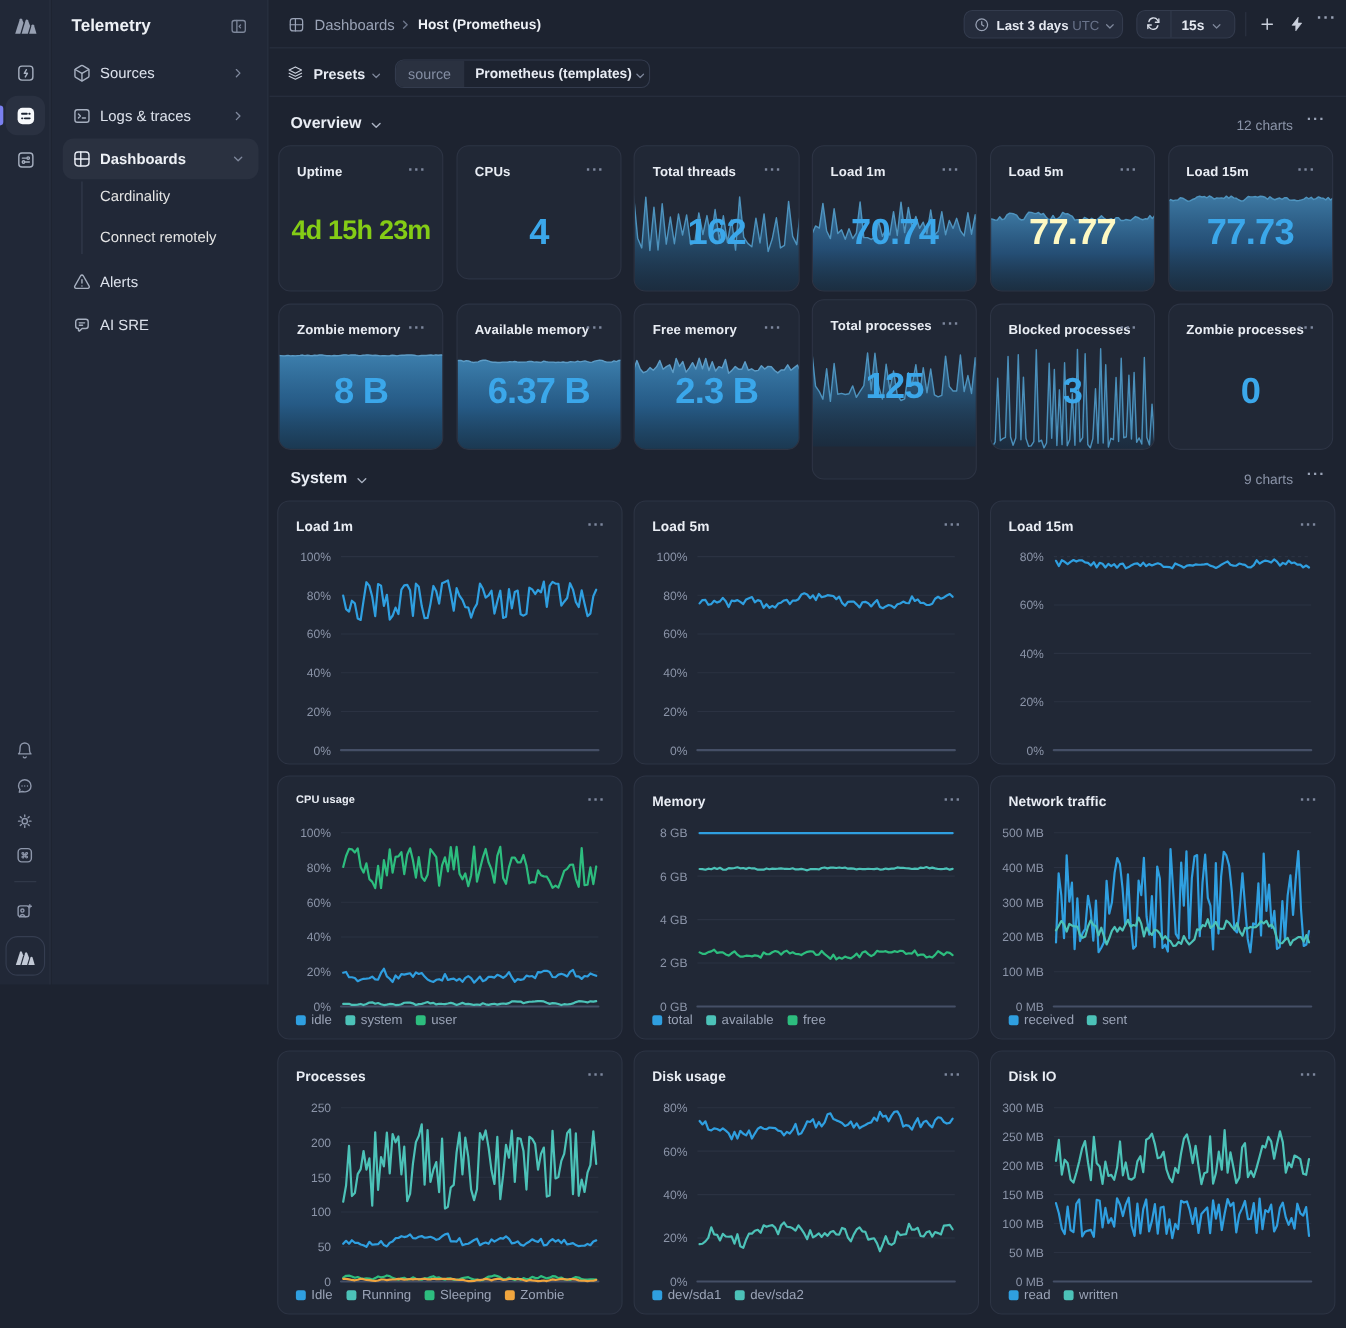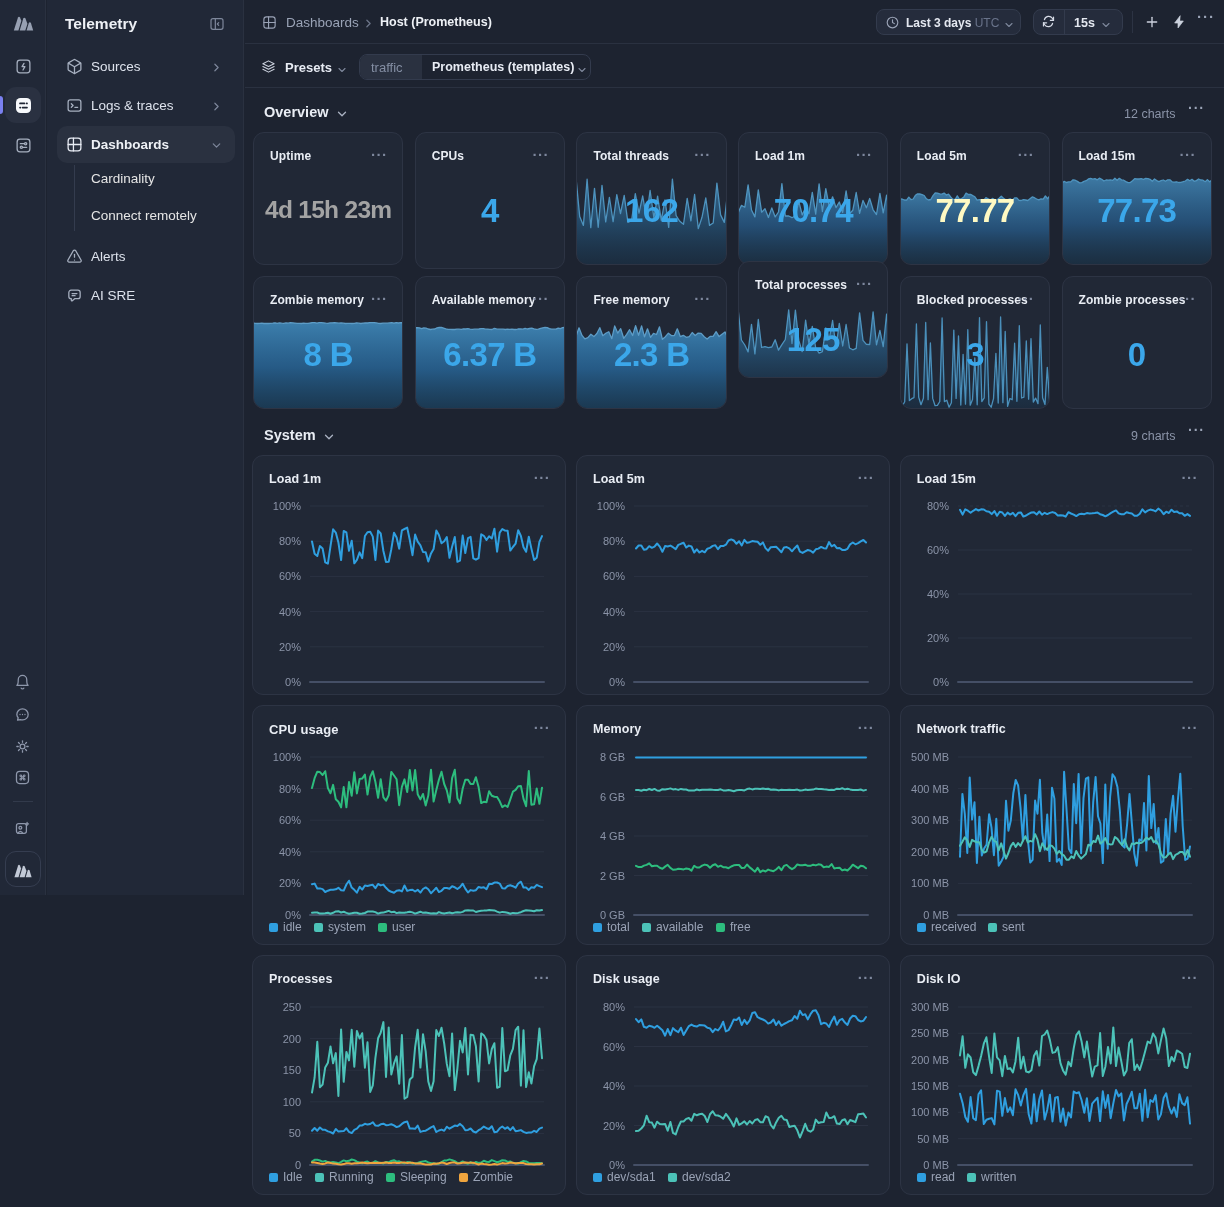--- a/index.html
+++ b/index.html
@@ -169,37 +169,37 @@
       <path d="M3 12l9 4.5 9-4.5"></path>
       <path d="M3 16.5 12 21l9-4.5"></path>
     </svg></div>
 <div class="abs" style="left:285px;top:60px;font-size:13px;font-weight:700;color:#e8ecf4">Presets</div>
 <div class="abs" style="left:336px;top:62px"><svg width="12" height="12" viewBox="0 0 24 24" fill="none" stroke="#7e879b" stroke-width="2.2" stroke-linecap="round" stroke-linejoin="round">
       <path d="M6 9l6 6 6-6"></path>
     </svg></div>
 <div class="abs" style="left:359px;top:54px;width:232px;height:26px;background:#1d2330;border:1px solid #333b4d;border-radius:8px;overflow:hidden">
     <div style="position:absolute;left:0;top:0;width:62px;height:26px;background:#2a3140"></div>
   </div>
-<div class="abs" style="left:371px;top:60px;font-size:13px;color:#848ea3">traffic</div>
+<div class="abs" style="left:371px;top:60px;font-size:13px;color:#848ea3">source</div>
 <div class="abs" style="left:432px;top:60px;font-size:12.5px;font-weight:700;color:#e8ecf4">Prometheus (templates)</div>
 <div class="abs" style="left:576px;top:62px"><svg width="12" height="12" viewBox="0 0 24 24" fill="none" stroke="#7e879b" stroke-width="2.2" stroke-linecap="round" stroke-linejoin="round">
       <path d="M6 9l6 6 6-6"></path>
     </svg></div>
 <div class="sechead" style="left:264px;top:104px">Overview</div>
 <div class="abs" style="left:335px;top:107px"><svg width="14" height="14" viewBox="0 0 24 24" fill="none" stroke="#aab2c2" stroke-width="2.2" stroke-linecap="round" stroke-linejoin="round">
       <path d="M6 9l6 6 6-6"></path>
     </svg></div>
 <div class="ncharts" style="left:1124px;top:107px">12 charts</div>
 <div class="abs" style="left:1188px;top:100px;color:#9aa3b6;font-size:14px;font-weight:700;letter-spacing:1px">···</div>
 <div class="card" style="left:253.0px;top:132.0px;width:150.4px;height:133px">
     <div class="ct">Uptime</div>
     <div class="dots">···</div>
-    <div style="position:absolute;left:0;right:0;top:63px;text-align:center;font-size:24.5px;font-weight:700;color:#a3a3a3;letter-spacing:-.7px">4d 15h 23m</div>
-  </div>
-<div class="card" style="left:414.7px;top:132.0px;width:150.4px;height:137px">
+    <div style="position:absolute;left:0;right:0;top:63px;text-align:center;font-size:24.5px;font-weight:700;color:#84cc16;letter-spacing:-.7px">4d 15h 23m</div>
+  </div>
+<div class="card" style="left:414.7px;top:132.0px;width:150.4px;height:122px">
     <div class="ct">CPUs</div>
     <div class="dots">···</div>
     <div style="position:absolute;left:0;right:0;top:59px;text-align:center;font-size:33px;font-weight:700;color:#3ba7ea;letter-spacing:-.7px">4</div>
   </div>
 <div class="card" style="left:576.4px;top:132.0px;width:150.4px;height:133px">
     <div style="position:absolute;left:0;top:0"><svg width="150" height="133" viewBox="0 0 150 133">
         <defs>
           <linearGradient id="sg2" x1="0" y1="0" x2="0" y2="1">
             <stop offset="0" stop-color="#4187b6" stop-opacity="0.75"></stop>
             <stop offset="0.5" stop-color="#265e88" stop-opacity="0.58"></stop>
@@ -302,21 +302,21 @@
             <stop offset="1" stop-color="#16405e" stop-opacity="0.6"></stop>
           </linearGradient>
         </defs>
         <path d="M-2,135 L-1.0,59.4 L2.0,50.8 L5.0,58.4 L7.9,61.8 L10.9,60.6 L13.9,57.2 L16.9,59.6 L19.9,56.5 L22.8,50.7 L25.8,58.7 L28.8,56.3 L31.8,54.7 L34.8,61.7 L37.7,48.9 L40.7,56.1 L43.7,51.7 L46.7,61.3 L49.7,57.4 L52.6,52.7 L55.6,58.5 L58.6,48.7 L61.6,58.3 L64.6,48.9 L67.5,59.8 L70.5,51.8 L73.5,60.3 L76.5,56.3 L79.5,57.5 L82.5,49.8 L85.4,62.3 L88.4,59.7 L91.4,56.2 L94.4,58.6 L97.4,58.6 L100.3,51.8 L103.3,59.6 L106.3,58.3 L109.3,60.3 L112.3,59.7 L115.2,55.5 L118.2,58.5 L121.2,56.1 L124.2,56.4 L127.2,59.8 L130.1,62.0 L133.1,59.4 L136.1,59.3 L139.1,54.7 L142.1,59.6 L145.0,57.2 L148.0,54.9 L151.0,61.0 L152,135 Z" fill="url(#sg8)"></path>
         <path d="M-1.0,59.4 L2.0,50.8 L5.0,58.4 L7.9,61.8 L10.9,60.6 L13.9,57.2 L16.9,59.6 L19.9,56.5 L22.8,50.7 L25.8,58.7 L28.8,56.3 L31.8,54.7 L34.8,61.7 L37.7,48.9 L40.7,56.1 L43.7,51.7 L46.7,61.3 L49.7,57.4 L52.6,52.7 L55.6,58.5 L58.6,48.7 L61.6,58.3 L64.6,48.9 L67.5,59.8 L70.5,51.8 L73.5,60.3 L76.5,56.3 L79.5,57.5 L82.5,49.8 L85.4,62.3 L88.4,59.7 L91.4,56.2 L94.4,58.6 L97.4,58.6 L100.3,51.8 L103.3,59.6 L106.3,58.3 L109.3,60.3 L112.3,59.7 L115.2,55.5 L118.2,58.5 L121.2,56.1 L124.2,56.4 L127.2,59.8 L130.1,62.0 L133.1,59.4 L136.1,59.3 L139.1,54.7 L142.1,59.6 L145.0,57.2 L148.0,54.9 L151.0,61.0" fill="none" stroke="#5d9cc6" stroke-width="1.3" stroke-linejoin="round"></path>
       </svg></div>
     <div class="ct">Free memory</div>
     <div class="dots">···</div>
     <div style="position:absolute;left:0;right:0;top:59px;text-align:center;font-size:33px;font-weight:700;color:#3ba7ea;letter-spacing:-.7px">2.3 B</div>
   </div>
-<div class="card" style="left:738.1px;top:261px;width:150.4px;height:117px">
+<div class="card" style="left:738.1px;top:272px;width:150.4px;height:164px">
     <div style="position:absolute;left:0;top:0"><svg width="150" height="133" viewBox="0 0 150 133">
         <defs>
           <linearGradient id="sg9" x1="0" y1="0" x2="0" y2="1">
             <stop offset="0" stop-color="#4187b6" stop-opacity="0.75"></stop>
             <stop offset="0.5" stop-color="#265e88" stop-opacity="0.58"></stop>
             <stop offset="1" stop-color="#113049" stop-opacity="0.36"></stop>
           </linearGradient>
         </defs>
         <path d="M-2,135 L-1.0,46.3 L2.4,78.0 L5.8,83.0 L9.1,89.9 L12.5,62.3 L15.9,91.9 L19.3,57.5 L22.6,85.4 L26.0,84.6 L29.4,85.6 L32.8,85.0 L36.2,77.8 L39.5,88.2 L42.9,82.7 L46.3,77.5 L49.7,47.9 L53.0,81.5 L56.4,48.1 L59.8,78.4 L63.2,89.7 L66.6,58.2 L69.9,81.5 L73.3,64.3 L76.7,86.0 L80.1,91.1 L83.4,89.6 L86.8,65.9 L90.2,77.3 L93.6,58.5 L97.0,85.5 L100.3,61.3 L103.7,84.0 L107.1,62.5 L110.5,86.0 L113.8,87.8 L117.2,86.4 L120.6,50.8 L124.0,78.4 L127.4,82.4 L130.7,82.5 L134.1,49.8 L137.5,82.9 L140.9,68.4 L144.2,84.7 L147.6,52.1 L151.0,84.4 L152,135 Z" fill="url(#sg9)"></path>
         <path d="M-1.0,46.3 L2.4,78.0 L5.8,83.0 L9.1,89.9 L12.5,62.3 L15.9,91.9 L19.3,57.5 L22.6,85.4 L26.0,84.6 L29.4,85.6 L32.8,85.0 L36.2,77.8 L39.5,88.2 L42.9,82.7 L46.3,77.5 L49.7,47.9 L53.0,81.5 L56.4,48.1 L59.8,78.4 L63.2,89.7 L66.6,58.2 L69.9,81.5 L73.3,64.3 L76.7,86.0 L80.1,91.1 L83.4,89.6 L86.8,65.9 L90.2,77.3 L93.6,58.5 L97.0,85.5 L100.3,61.3 L103.7,84.0 L107.1,62.5 L110.5,86.0 L113.8,87.8 L117.2,86.4 L120.6,50.8 L124.0,78.4 L127.4,82.4 L130.7,82.5 L134.1,49.8 L137.5,82.9 L140.9,68.4 L144.2,84.7 L147.6,52.1 L151.0,84.4" fill="none" stroke="#4d92bd" stroke-width="1.3" stroke-linejoin="round"></path>
@@ -424,21 +424,21 @@
         <polyline points="59.0,82.1 61.6,72.2 64.3,65.7 66.9,66.1 69.6,69.0 72.2,65.2 74.9,82.1 77.5,87.3 80.1,78.9 82.8,93.2 85.4,95.7 88.1,101.4 90.7,81.1 93.4,101.3 96.0,76.0 98.7,89.8 101.3,66.2 103.9,87.4 106.6,73.0 109.2,72.6 111.9,68.6 114.5,88.6 117.2,71.0 119.8,65.2 122.4,76.0 125.1,91.8 127.7,73.2 130.4,91.4 133.0,94.7 135.7,89.3 138.3,65.9 141.0,69.5 143.6,73.3 146.2,99.2 148.9,80.8 151.5,73.4 154.2,86.1 156.8,64.0 159.5,84.4 162.1,63.9 164.7,88.2 167.4,93.4 170.0,88.0 172.7,99.6 175.3,89.6 178.0,63.7 180.6,95.6 183.3,84.0 185.9,73.7 188.5,65.8 191.2,78.0 193.8,84.4 196.5,96.5 199.1,72.1 201.8,63.8 204.4,92.2 207.0,97.4 209.7,82.5 212.3,73.7 215.0,73.7 217.6,78.0 220.3,78.0 222.9,71.2 225.6,81.1 228.2,97.0 230.8,95.8 233.5,96.3 236.1,85.3 238.8,89.7 241.4,90.7 244.1,91.0 246.7,95.3 249.3,101.1 252.0,99.2 254.6,101.0 257.3,93.4 259.9,85.7 262.6,83.9 265.2,80.2 267.9,79.9 270.5,92.9 273.1,100.2 275.8,65.0 278.4,98.7 281.1,98.3 283.7,82.5 286.4,97.8 289.0,81.7" fill="none" stroke="#2dbd7e" stroke-width="2" stroke-linejoin="round" stroke-linecap="round"></polyline>
         <polyline points="59.0,178.3 61.6,177.6 64.3,182.4 66.9,182.4 69.6,183.1 72.2,186.0 74.9,184.7 77.5,183.8 80.1,183.7 82.8,183.3 85.4,181.8 88.1,184.3 90.7,184.6 93.4,178.5 96.0,174.7 98.7,181.6 101.3,183.8 103.9,186.7 106.6,180.8 109.2,183.6 111.9,179.5 114.5,180.0 117.2,179.3 119.8,178.8 122.4,182.1 125.1,178.0 127.7,179.4 130.4,178.6 133.0,181.8 135.7,184.5 138.3,185.8 141.0,186.7 143.6,184.7 146.2,184.2 148.9,185.4 151.5,179.5 154.2,184.9 156.8,184.1 159.5,183.7 162.1,185.5 164.7,183.8 167.4,186.6 170.0,183.0 172.7,181.4 175.3,183.2 178.0,187.3 180.6,184.6 183.3,181.8 185.9,186.0 188.5,184.8 191.2,182.0 193.8,182.1 196.5,182.7 199.1,180.2 201.8,181.3 204.4,183.0 207.0,181.1 209.7,177.7 212.3,182.6 215.0,186.5 217.6,184.1 220.3,184.8 222.9,184.2 225.6,180.9 228.2,181.7 230.8,181.3 233.5,183.2 236.1,177.7 238.8,178.0 241.4,176.6 244.1,176.5 246.7,177.6 249.3,182.2 252.0,182.4 254.6,180.0 257.3,179.3 259.9,180.2 262.6,181.7 265.2,177.5 267.9,175.7 270.5,181.6 273.1,181.6 275.8,183.9 278.4,181.3 281.1,181.7 283.7,178.9 286.4,180.1 289.0,181.1" fill="none" stroke="#2f9fe0" stroke-width="2" stroke-linejoin="round" stroke-linecap="round"></polyline>
         <polyline points="59.0,206.7 61.6,206.6 64.3,206.5 66.9,207.6 69.6,207.5 72.2,207.3 74.9,206.7 77.5,207.7 80.1,206.8 82.8,205.4 85.4,205.2 88.1,206.5 90.7,205.8 93.4,206.9 96.0,207.7 98.7,207.3 101.3,206.7 103.9,206.8 106.6,207.7 109.2,207.6 111.9,207.0 114.5,205.6 117.2,205.4 119.8,205.5 122.4,206.1 125.1,207.6 127.7,206.8 130.4,206.6 133.0,205.8 135.7,204.9 138.3,206.2 141.0,205.7 143.6,207.1 146.2,206.5 148.9,206.7 151.5,206.8 154.2,206.3 156.8,205.7 159.5,206.4 162.1,207.6 164.7,206.7 167.4,205.7 170.0,206.8 172.7,206.6 175.3,207.1 178.0,207.6 180.6,207.2 183.3,207.6 185.9,206.1 188.5,207.0 191.2,207.5 193.8,206.9 196.5,206.5 199.1,207.3 201.8,206.6 204.4,206.3 207.0,206.6 209.7,205.9 212.3,204.4 215.0,204.3 217.6,204.5 220.3,204.5 222.9,206.0 225.6,205.2 228.2,204.7 230.8,204.6 233.5,204.4 236.1,204.1 238.8,204.2 241.4,204.4 244.1,205.6 246.7,206.6 249.3,205.9 252.0,206.2 254.6,206.7 257.3,207.7 259.9,206.9 262.6,207.2 265.2,206.9 267.9,206.2 270.5,205.0 273.1,204.2 275.8,204.4 278.4,204.7 281.1,205.3 283.7,204.3 286.4,204.6 289.0,204.1" fill="none" stroke="#4cc2b8" stroke-width="2" stroke-linejoin="round" stroke-linecap="round"></polyline>
         <rect x="16.0" y="217.0" width="9" height="9" rx="2" fill="#2f9fe0"></rect>
         <text x="30.0" y="225.0" font-family="&quot;Liberation Sans&quot;, sans-serif" font-size="12" fill="#9aa3b6">idle</text>
         <rect x="61.0" y="217.0" width="9" height="9" rx="2" fill="#4cc2b8"></rect>
         <text x="75.0" y="225.0" font-family="&quot;Liberation Sans&quot;, sans-serif" font-size="12" fill="#9aa3b6">system</text>
         <rect x="125.0" y="217.0" width="9" height="9" rx="2" fill="#2dbd7e"></rect>
         <text x="139.0" y="225.0" font-family="&quot;Liberation Sans&quot;, sans-serif" font-size="12" fill="#9aa3b6">user</text>
       </svg></div>
-    <div class="ct" style="font-size:13px">CPU usage</div>
+    <div class="ct" style="font-size:10px">CPU usage</div>
     <div class="dots">···</div>
   </div>
 <div class="card" style="left:575.9px;top:705px;width:314.3px;height:240px">
     <div style="position:absolute;left:0;top:0"><svg width="314" height="240" viewBox="0 0 314 240">
         <line x1="57.0" y1="51.0" x2="291.0" y2="51.0" stroke="#2b3242" stroke-width="1"></line>
         <text x="48.0" y="55.0" text-anchor="end" font-family="&quot;Liberation Sans&quot;, sans-serif" font-size="11" fill="#8b94a8">8 GB</text>
         <line x1="57.0" y1="90.5" x2="291.0" y2="90.5" stroke="#2b3242" stroke-width="1"></line>
         <text x="48.0" y="94.5" text-anchor="end" font-family="&quot;Liberation Sans&quot;, sans-serif" font-size="11" fill="#8b94a8">6 GB</text>
         <line x1="57.0" y1="130.0" x2="291.0" y2="130.0" stroke="#2b3242" stroke-width="1"></line>
         <text x="48.0" y="134.0" text-anchor="end" font-family="&quot;Liberation Sans&quot;, sans-serif" font-size="11" fill="#8b94a8">4 GB</text>

